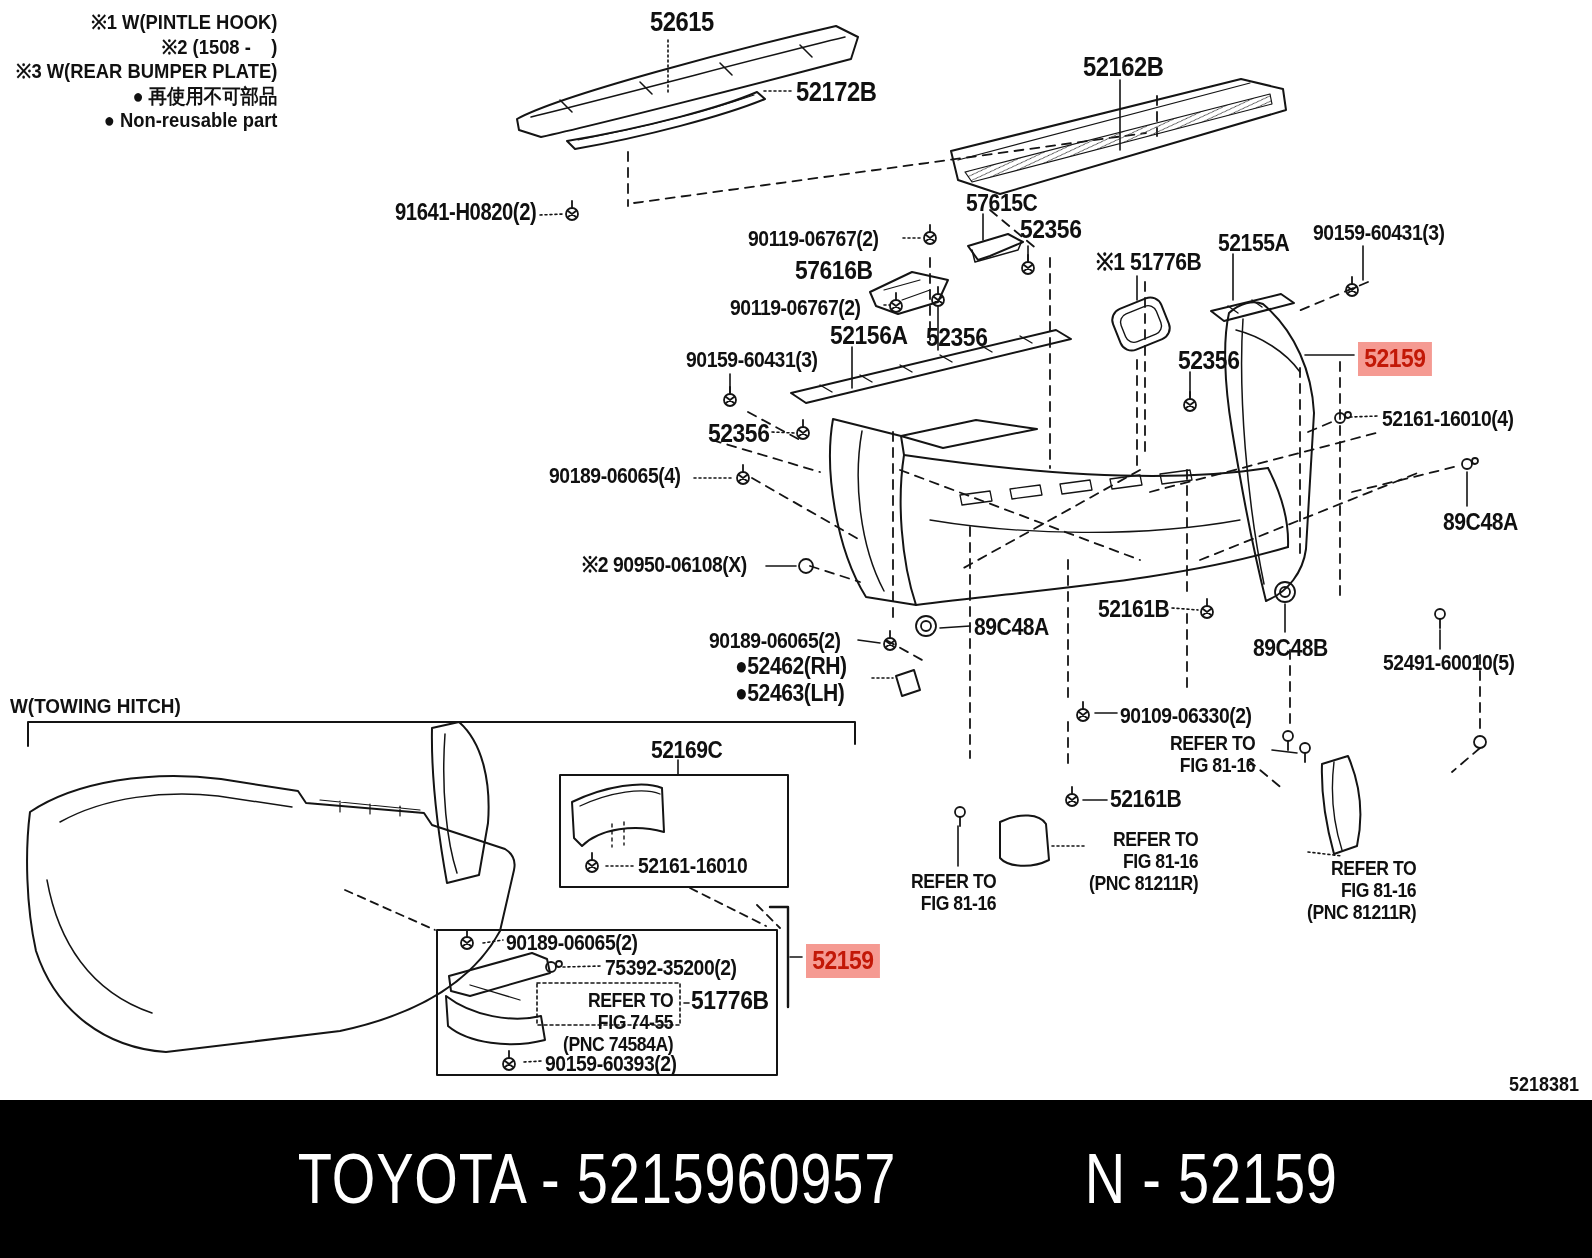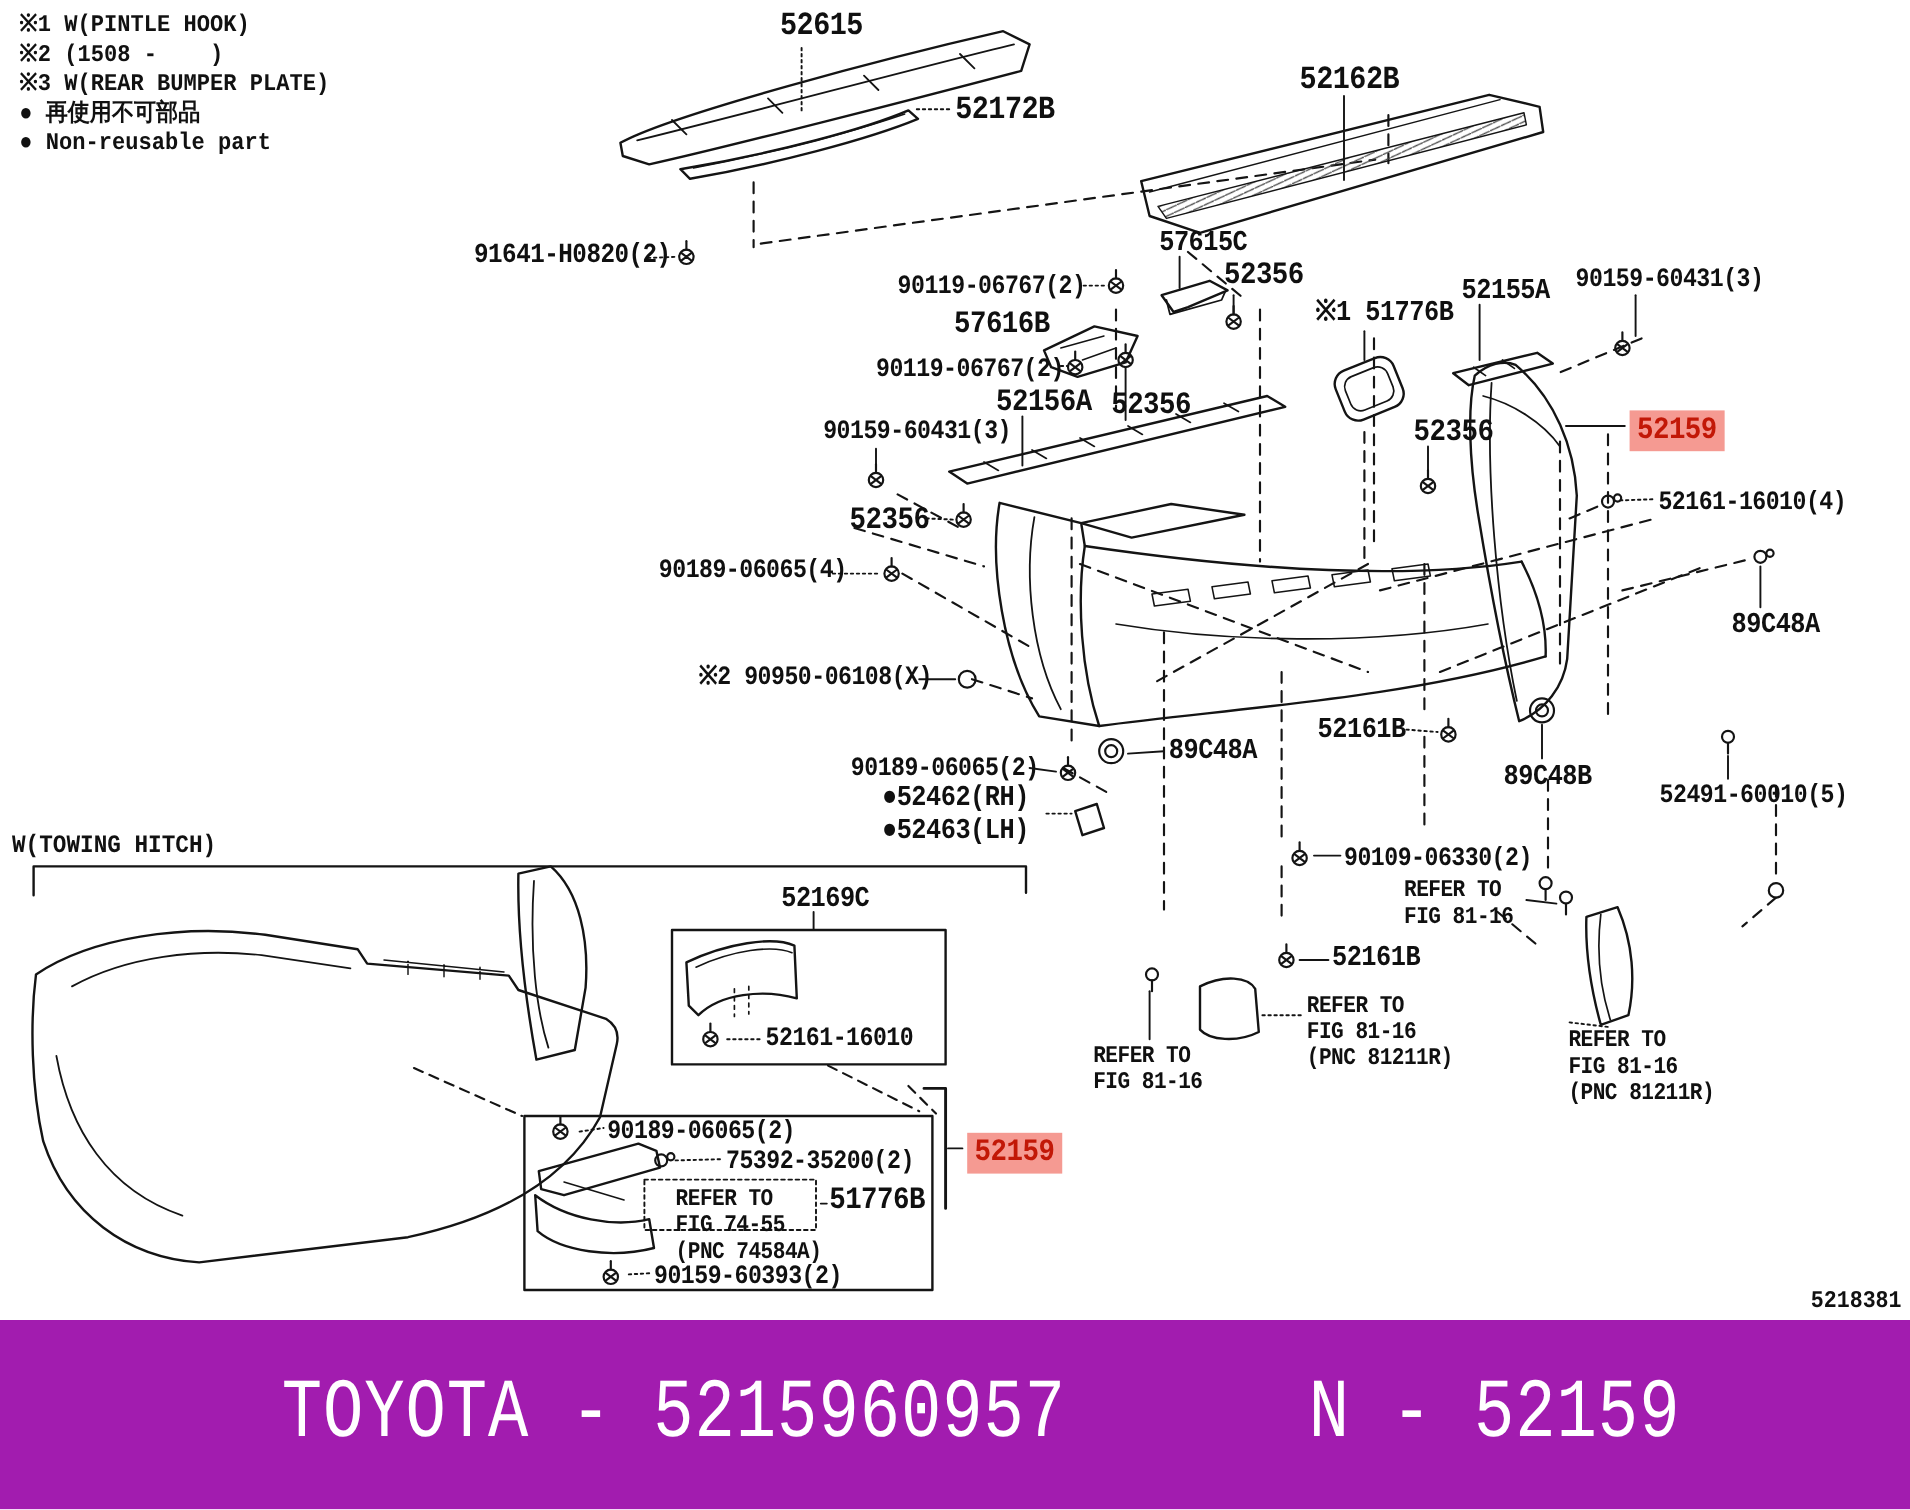--- a/index.html
+++ b/index.html
@@ -1,17 +1,17 @@
 <!DOCTYPE html>
 <html><head>
 <meta charset="utf-8">
 <style>
   html,body{margin:0;padding:0;background:#fff;}
   .stage{position:relative;width:1592px;height:1258px;background:#ffffff;overflow:hidden;
-         font-family:Liberation Mono, monospace;color:#111;}
+         font-family:Liberation Sans, sans-serif;color:#111;text-align:right;}
   svg{position:absolute;left:0;top:0;}
   .plabel{position:absolute;font-weight:700;font-size:22px;line-height:1.1;color:#101010;
           white-space:pre;letter-spacing:-0.5px;transform:scaleX(.88);transform-origin:left top;}
   .plabel.hl{background:var(--hl-bg,#f59a92);color:var(--hl-fg,#c21807);padding:2px 7px 3px;}
   .legend{position:absolute;left:16px;top:10px;}
   .legend-line{font-weight:700;font-size:20px;line-height:24.5px;white-space:pre;
                transform:scaleX(.92);transform-origin:left top;}
   .towing{position:absolute;left:10px;top:694px;font-weight:700;font-size:21px;
           transform:scaleX(.9);transform-origin:left top;white-space:pre;}
   .figcode{position:absolute;left:1509px;top:1073px;font-weight:700;font-size:20px;
@@ -290,18 +290,18 @@
       <div class="plabel" style="left: 563px; top: 989px; font-size: 20px;">REFER TO
 FIG 74-55
 (PNC 74584A)</div>
       <div class="plabel" style="left: 691px; top: 986px; font-size: 26px;">51776B</div>
       <div class="plabel hl" style="left: 806px; top: 944px; font-size: 26px;">52159</div>
       <div class="plabel" style="left: 545px; top: 1052px; font-size: 22px;">90159-60393(2)</div>
     </div>
 
   <div class="figcode">5218381</div>
 
-  <div class="footer" style="background: #a21caf;">
+  <div class="footer" style="background: #000000;">
     <span>TOYOTA - 5215960957</span>
     <span>N - 52159</span>
   </div>
 
 </div>
 
 </body></html>

